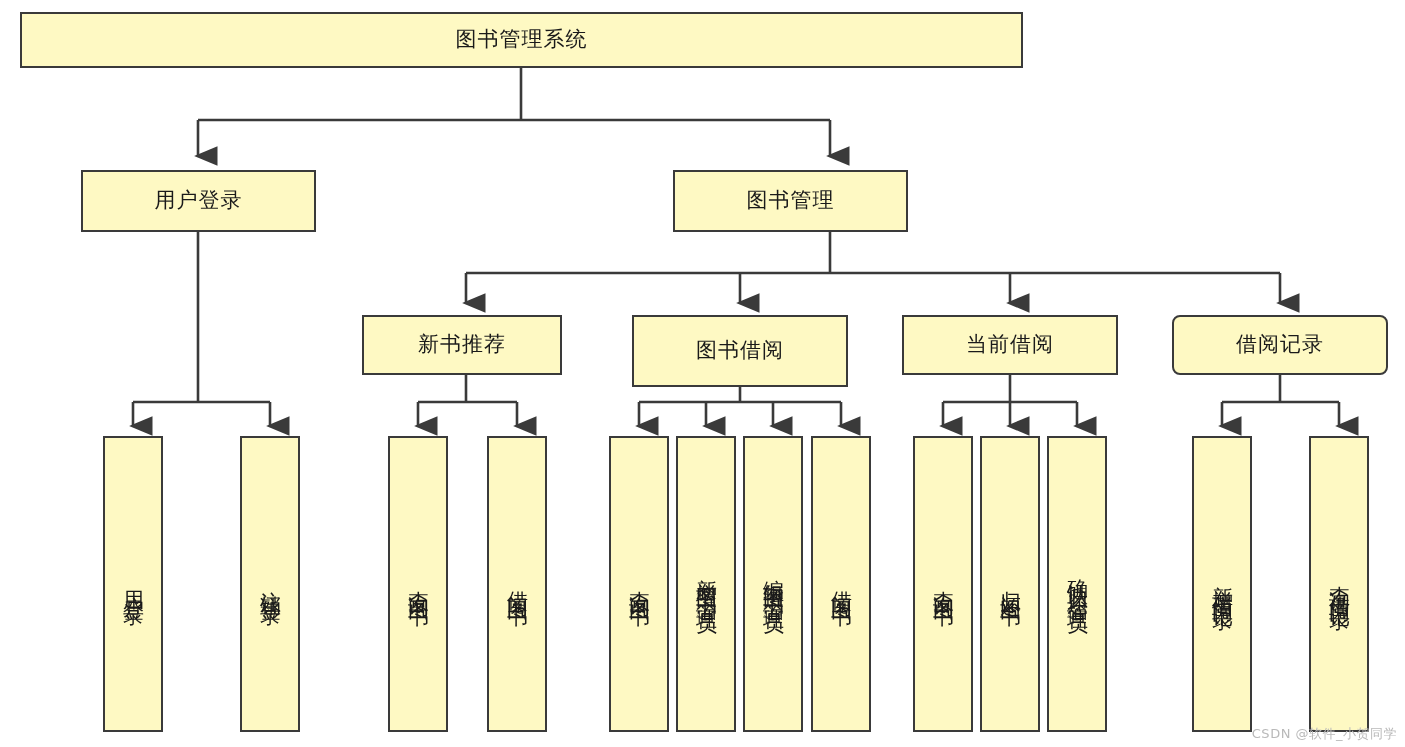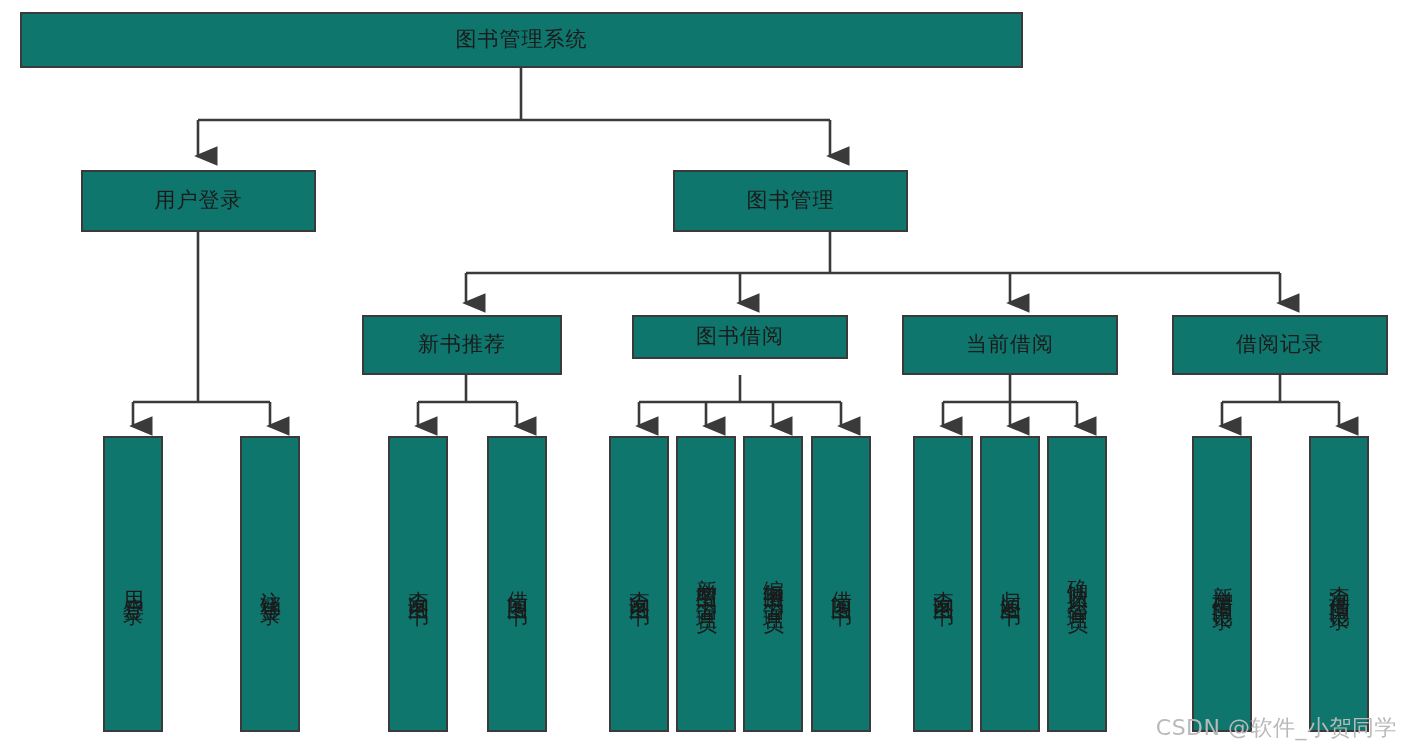--- a/index.html
+++ b/index.html
@@ -15,21 +15,21 @@
   #canvas {
     position: relative;
     width: 1405px;
     height: 747px;
     background: #ffffff;
     overflow: hidden;
   }
   .node {
     position: absolute;
     box-sizing: border-box;
-    background: #0f766e;
+    background: #fef9c3;
     border: 2px solid #3a3a3a;
     display: flex;
     align-items: center;
     justify-content: center;
     text-align: center;
   }
   .node.root,
   .node.level2,
   .node.level3 {
     font-size: 21px;
@@ -56,21 +56,21 @@
     left: 0;
     top: 0;
     width: 1405px;
     height: 747px;
     pointer-events: none;
   }
   .watermark {
     position: absolute;
     right: 8px;
     bottom: 4px;
-    font-size: 22px;
+    font-size: 13px;
     color: #b9b9b9;
     letter-spacing: 0.5px;
     white-space: nowrap;
     font-family: "DejaVu Sans", "Liberation Sans", sans-serif;
   }
 </style>
 </head>
 <body>
 
 <div id="canvas">
@@ -134,29 +134,29 @@
   </div>
 
   <div class="node level2" style="left:673px; top:170px; width:235px; height:62px;">
     <span>图书管理</span>
   </div>
 
   <div class="node level3" style="left:362px; top:315px; width:200px; height:60px;">
     <span>新书推荐</span>
   </div>
 
-  <div class="node level3" style="left:632px; top:315px; width:216px; height:44px;">
+  <div class="node level3" style="left:632px; top:315px; width:216px; height:72px;">
     <span>图书借阅</span>
   </div>
 
   <div class="node level3" style="left:902px; top:315px; width:216px; height:60px;">
     <span>当前借阅</span>
   </div>
 
-  <div class="node level3" style="left:1172px; top:315px; width:216px; height:60px;">
+  <div class="node level3" style="left:1172px; top:315px; width:216px; height:60px;border-radius:8px;">
     <span>借阅记录</span>
   </div>
 
   <div class="node leaf" style="left:103px; top:436px; width:60px; height:296px;">
     <span class="vtext">用户登录</span>
   </div>
 
   <div class="node leaf" style="left:240px; top:436px; width:60px; height:296px;">
     <span class="vtext">注销登录</span>
   </div>

